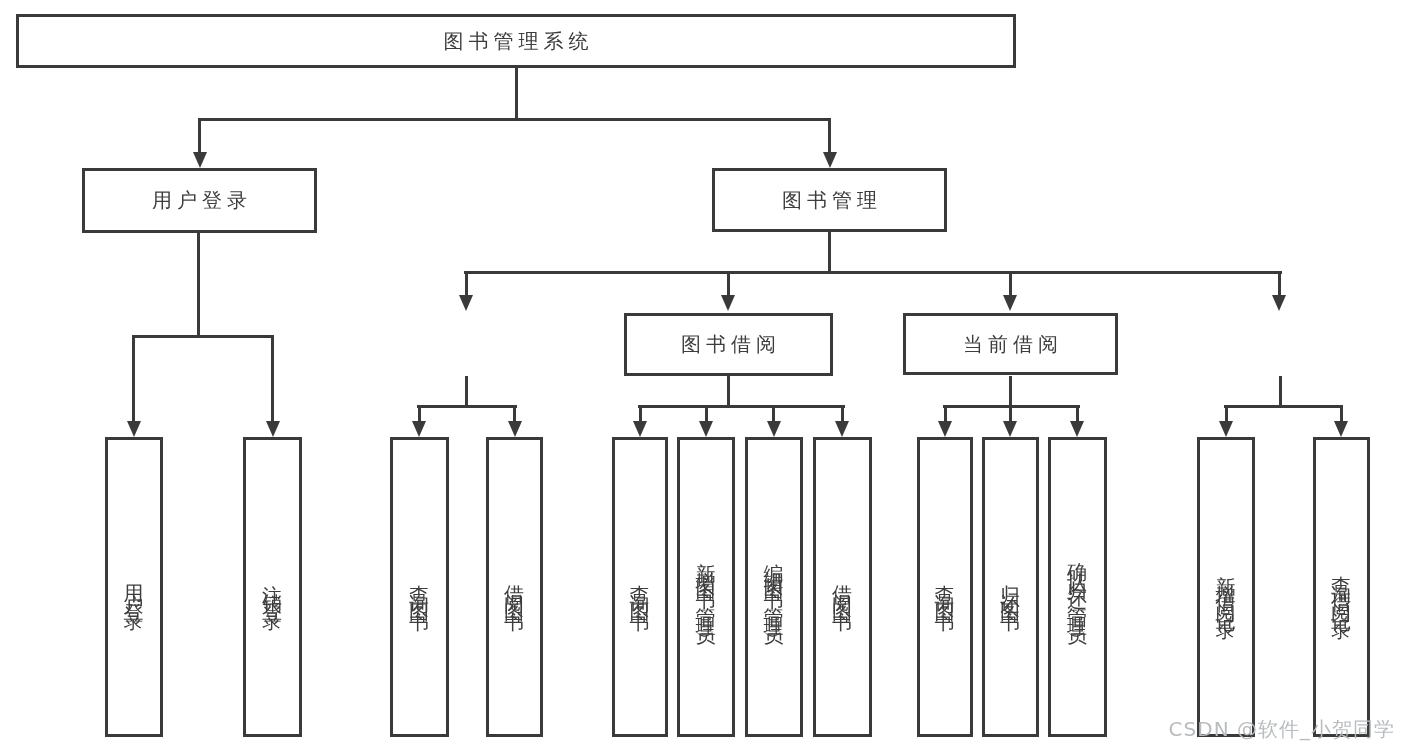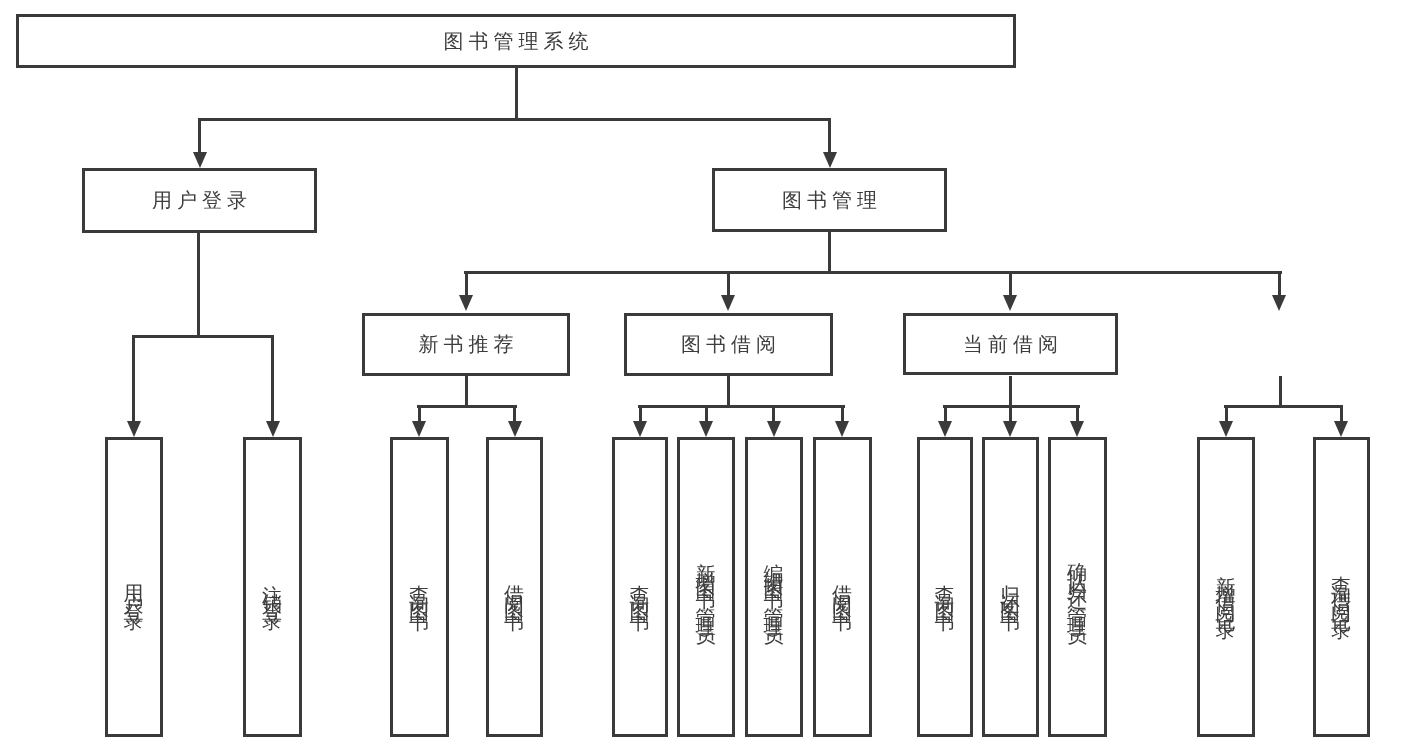--- a/index.html
+++ b/index.html
@@ -71,23 +71,20 @@
   <div class="line" style="left:464px;top:271px;width:818px;height:3px"></div>
   <div class="line" style="left:465px;top:273px;width:3px;height:23px"></div>
   <div class="line" style="left:727px;top:273px;width:3px;height:23px"></div>
   <div class="line" style="left:1009px;top:273px;width:3px;height:23px"></div>
   <div class="line" style="left:1278px;top:273px;width:3px;height:23px"></div>
   <div class="arrow" style="left:459px;top:295px"></div>
   <div class="arrow" style="left:721px;top:295px"></div>
   <div class="arrow" style="left:1003px;top:295px"></div>
   <div class="arrow" style="left:1272px;top:295px"></div>
 
-  <div class="hbox" style="left:362px;top:313px;width:208px;height:63px">
-    <span>新书推荐</span>
-  </div>
   <div class="hbox" style="left:903px;top:313px;width:215px;height:62px">
     <span>当前借阅</span>
   </div>
   <div class="hbox" style="left:624px;top:313px;width:209px;height:63px">
     <span>图书借阅</span>
   </div>
 
   <div class="line" style="left:465px;top:376px;width:3px;height:31px"></div>
   <div class="line" style="left:417px;top:405px;width:100px;height:3px"></div>
   <div class="line" style="left:418px;top:407px;width:3px;height:15px"></div>
@@ -159,14 +156,15 @@
     <span>确认归还（管理员）</span>
   </div>
 
   <div class="vbox" style="left:1197px;top:437px;width:58px;height:300px">
     <span>新增借阅记录</span>
   </div>
   <div class="vbox" style="left:1313px;top:437px;width:57px;height:300px">
     <span>查询借阅记录</span>
   </div>
 
+  <div class="watermark">CSDN @软件_小贺同学</div>
 
 </div>
 
 </body></html>

